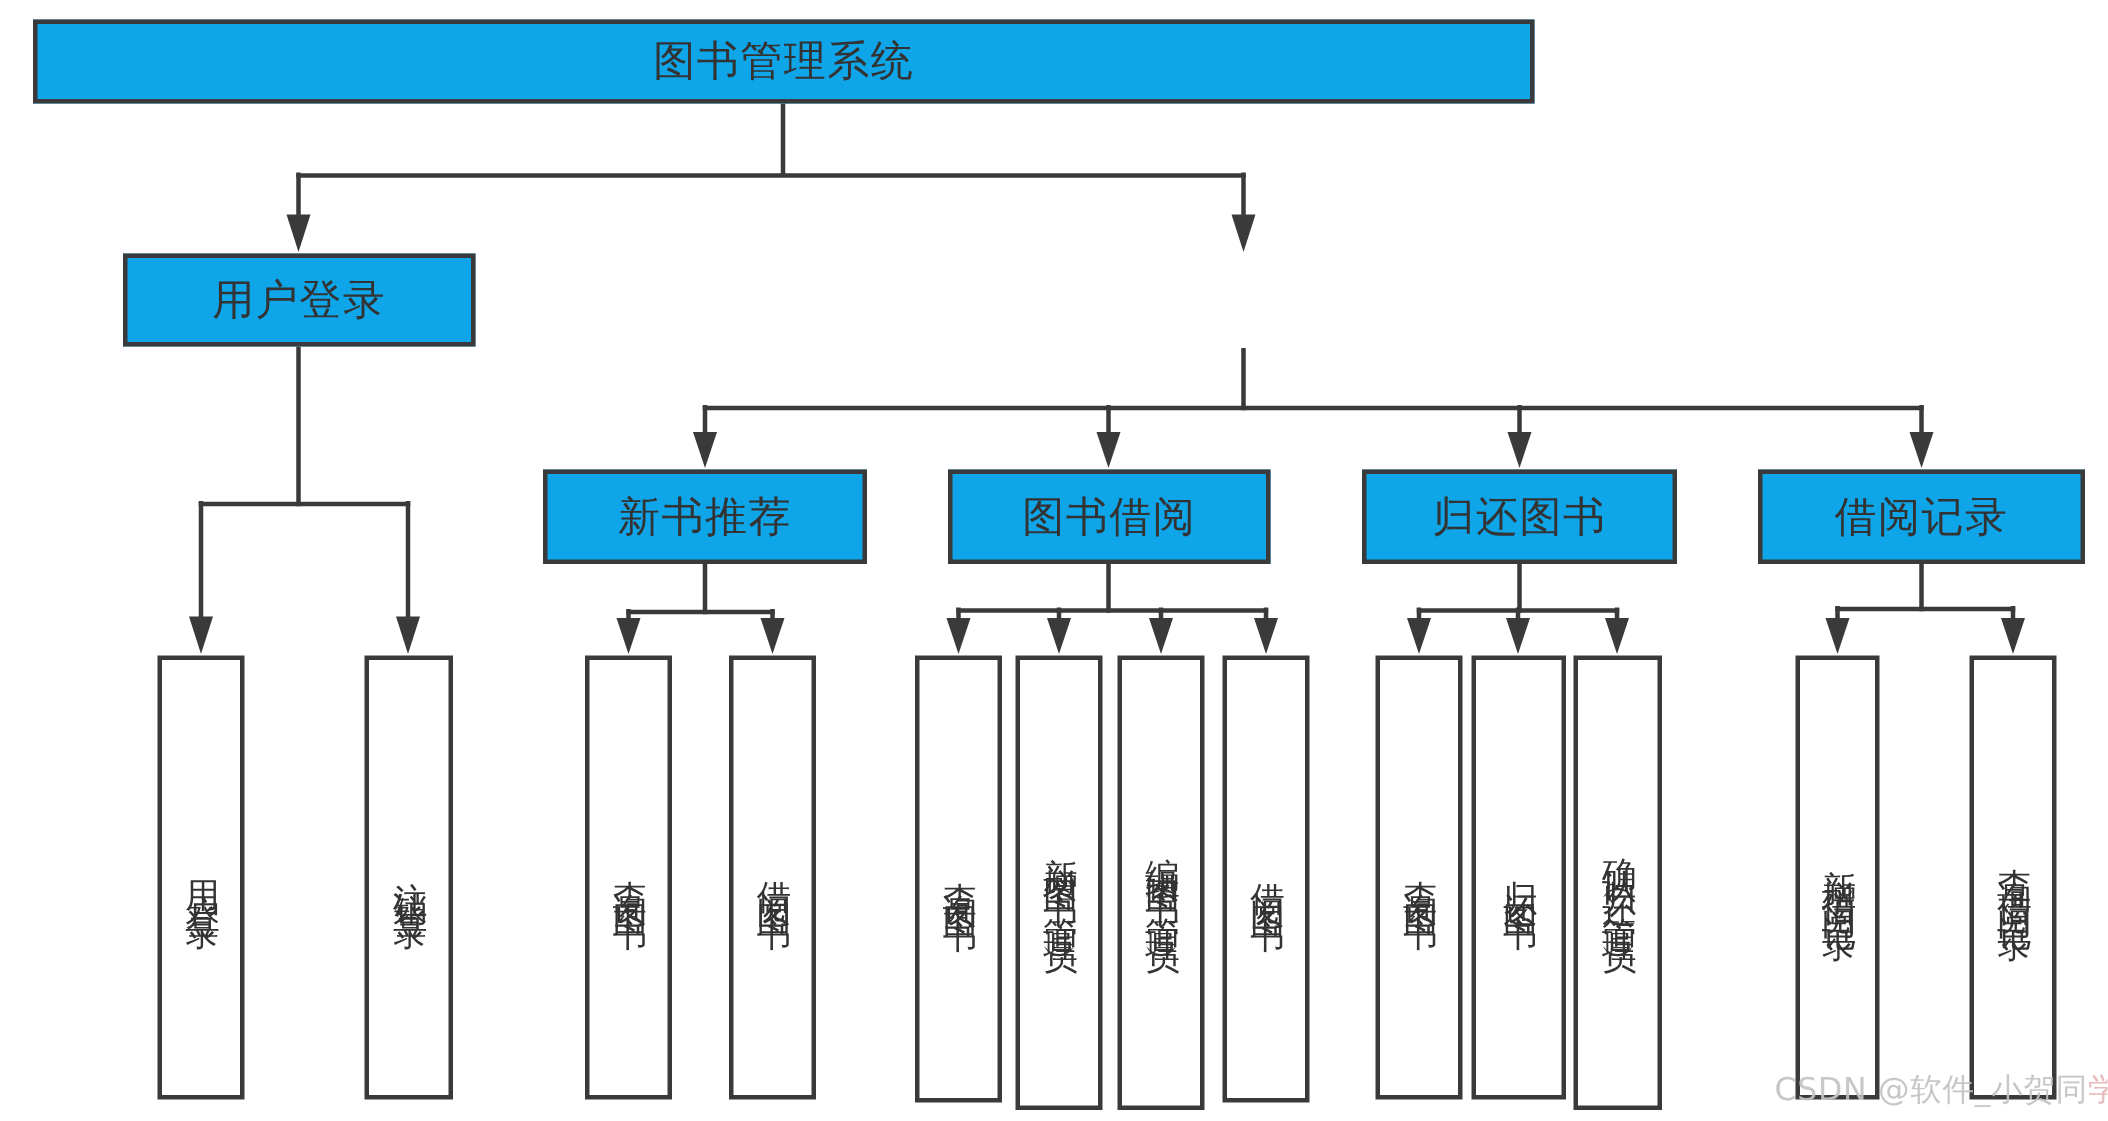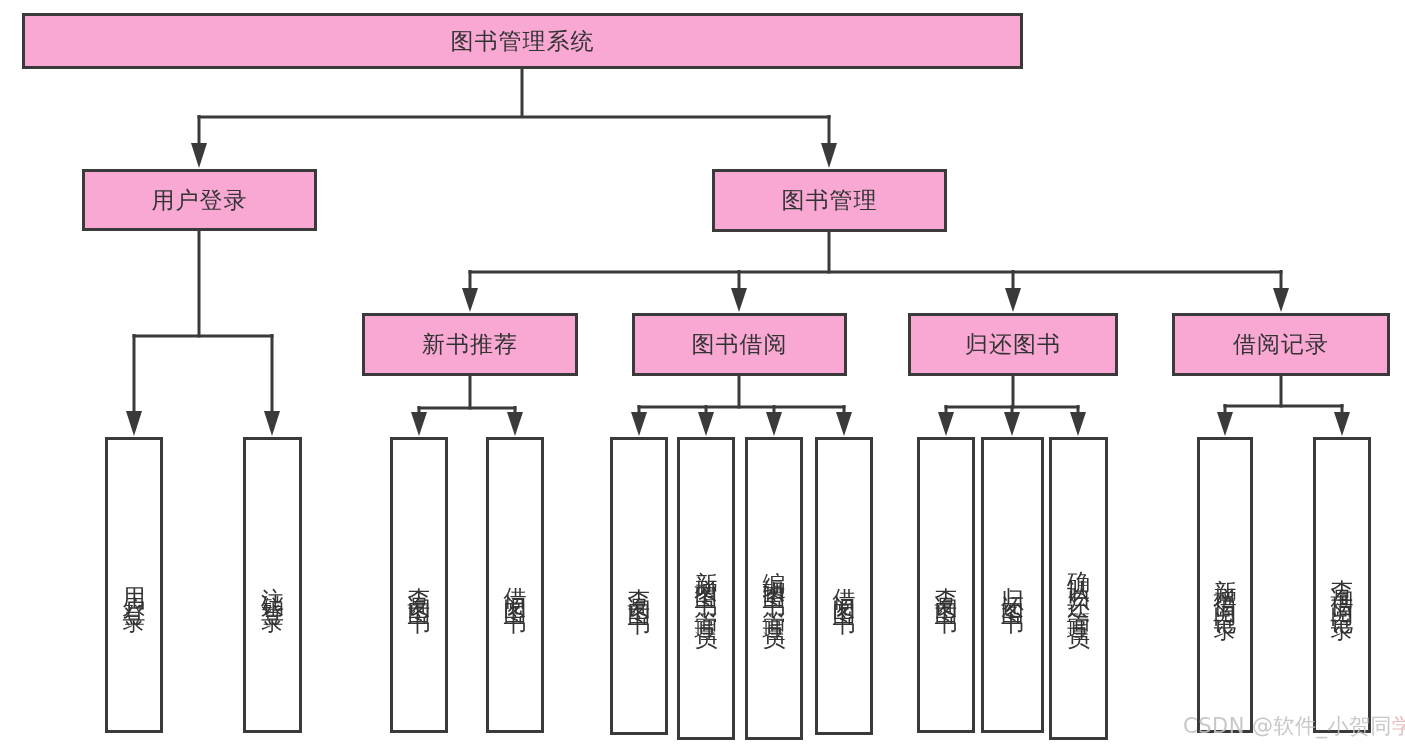--- a/index.html
+++ b/index.html
@@ -4,24 +4,24 @@
 <style>
   html,body{margin:0;padding:0;}
   body{
     width:1405px;height:747px;position:relative;background:#ffffff;
     font-family:"DejaVu Sans","Liberation Sans",sans-serif;
     overflow:hidden;
   }
   .stage{position:absolute;inset:0;}
   svg.connectors{position:absolute;left:0;top:0;z-index:1;}
   .node{
-    position:absolute;box-sizing:border-box;background:#f9a8d4;
+    position:absolute;box-sizing:border-box;background:#0ea5e9;
     border:3px solid #3a3a3a;color:#333333;z-index:2;
     display:flex;align-items:center;justify-content:center;
-    font-size:23px;letter-spacing:1px;line-height:1;
+    font-size:28px;letter-spacing:1px;line-height:1;
   }
   .vnode{
     position:absolute;box-sizing:border-box;background:#ffffff;
     border:3px solid #3a3a3a;color:#333333;z-index:2;
     display:flex;align-items:center;justify-content:center;
   }
   .vnode .vtext{
     writing-mode:vertical-rl;
     font-size:23px;line-height:1;letter-spacing:8px;color:#333333;
     white-space:nowrap;
@@ -100,23 +100,20 @@
     <polygon points="1342,436 1334,412 1350,412" fill="#3a3a3a" stroke="none"></polygon>
   </svg>
 
   <div class="node" style="left:22px;top:13px;width:1001px;height:56px;">
     <span>图书管理系统</span>
   </div>
 
   <div class="node" style="left:82px;top:169px;width:235px;height:62px;">
     <span>用户登录</span>
   </div>
-  <div class="node" style="left:712px;top:169px;width:235px;height:63px;">
-    <span>图书管理</span>
-  </div>
 
   <div class="node" style="left:632px;top:313px;width:215px;height:63px;">
     <span>图书借阅</span>
   </div>
   <div class="node" style="left:362px;top:313px;width:216px;height:63px;">
     <span>新书推荐</span>
   </div>
   <div class="node" style="left:908px;top:313px;width:210px;height:63px;">
     <span>归还图书</span>
   </div>

